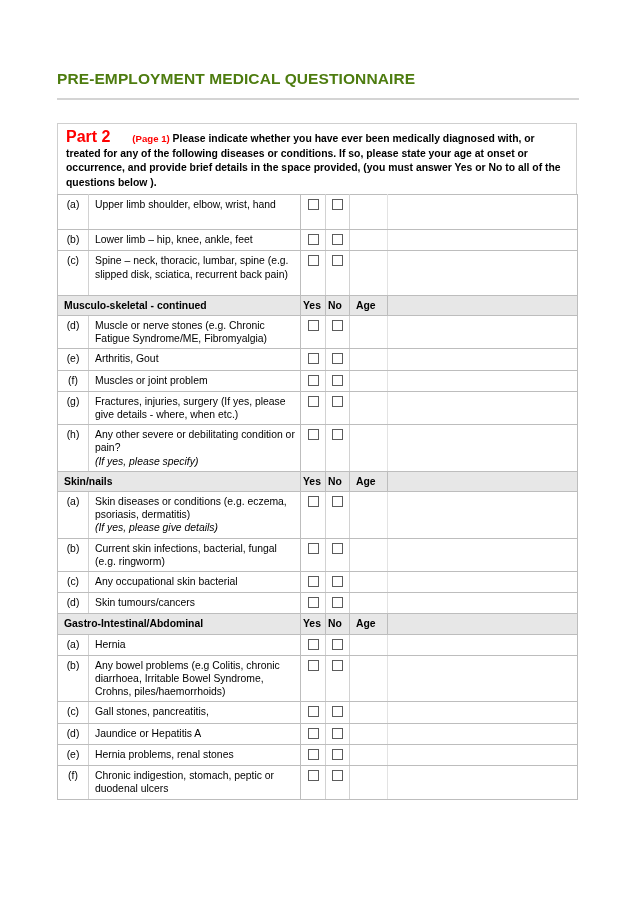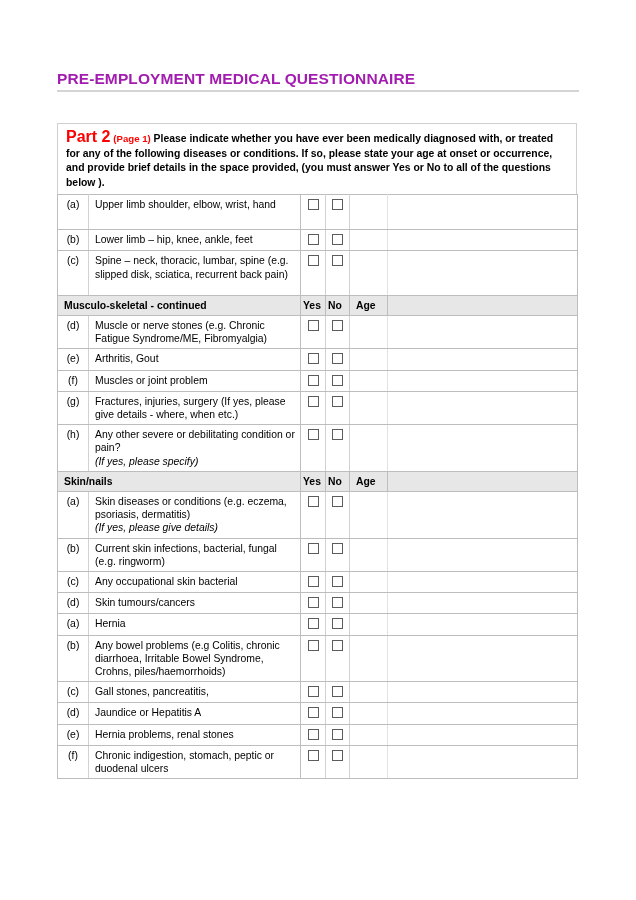--- a/index.html
+++ b/index.html
@@ -20,22 +20,22 @@
   
   .title-wrap {
     position: absolute;
     left: 57px; top: 70px;
     width: 522px;
   }
   .doc-title {
     font-size: 15.5px;
     font-weight: bold;
     letter-spacing: 0.1px;
-    color: #a21caf;
-    padding-bottom: 2px;
+    color: #4d7c0f;
+    padding-bottom: 10px;
     white-space: nowrap;
   }
   .title-rule {
     height: 2px;
     background: #d4d4d4;
     width: 100%;
   }
 
   
   .intro-box {
@@ -53,20 +53,21 @@
   }
   .part-label {
     color: #ff0000;
     font-weight: bold;
     font-size: 16px;
   }
   .page-label {
     color: #ff0000;
     font-weight: bold;
     font-size: 9.6px;
+    margin-left: 19px;
   }
 
   
   .qtable {
     position: absolute;
     left: 57px;
     width: 520px;
     border-collapse: collapse;
     table-layout: fixed;
     font-size: 10.4px;
@@ -264,20 +265,27 @@
           <td class="details">&nbsp;</td>
         </tr>
         <tr>
           <td class="letter">(d)</td>
           <td class="qtext"><span>Skin tumours/cancers</span></td>
           <td class="cb"><span class="box"></span></td>
           <td class="cb"><span class="box"></span></td>
           <td class="age">&nbsp;</td>
           <td class="details">&nbsp;</td>
         </tr>
+        <tr class="section">
+          <td class="sec-title" colspan="2">Gastro-Intestinal/Abdominal</td>
+          <td class="sec-head">Yes</td>
+          <td class="sec-head">No</td>
+          <td class="sec-age">Age</td>
+          <td>&nbsp;</td>
+        </tr>
         <tr>
           <td class="letter">(a)</td>
           <td class="qtext"><span>Hernia</span></td>
           <td class="cb"><span class="box"></span></td>
           <td class="cb"><span class="box"></span></td>
           <td class="age">&nbsp;</td>
           <td class="details">&nbsp;</td>
         </tr>
         <tr>
           <td class="letter">(b)</td>

